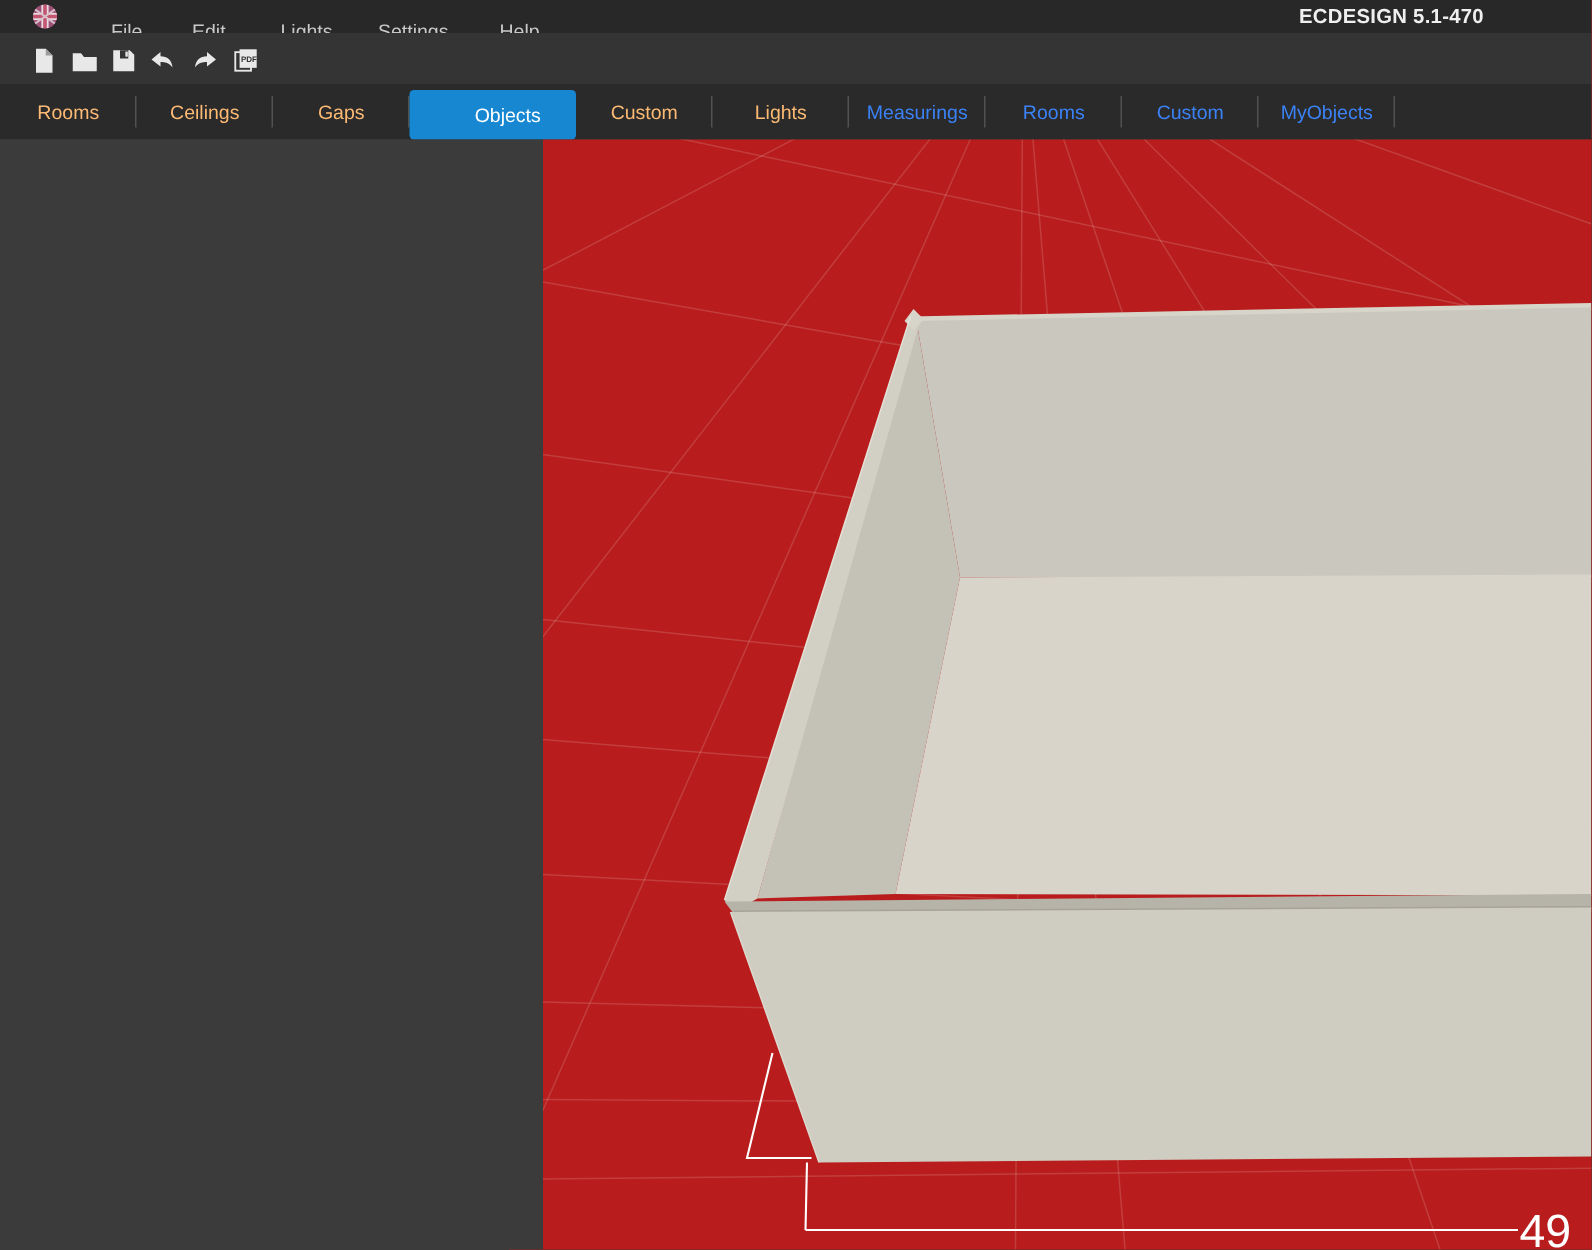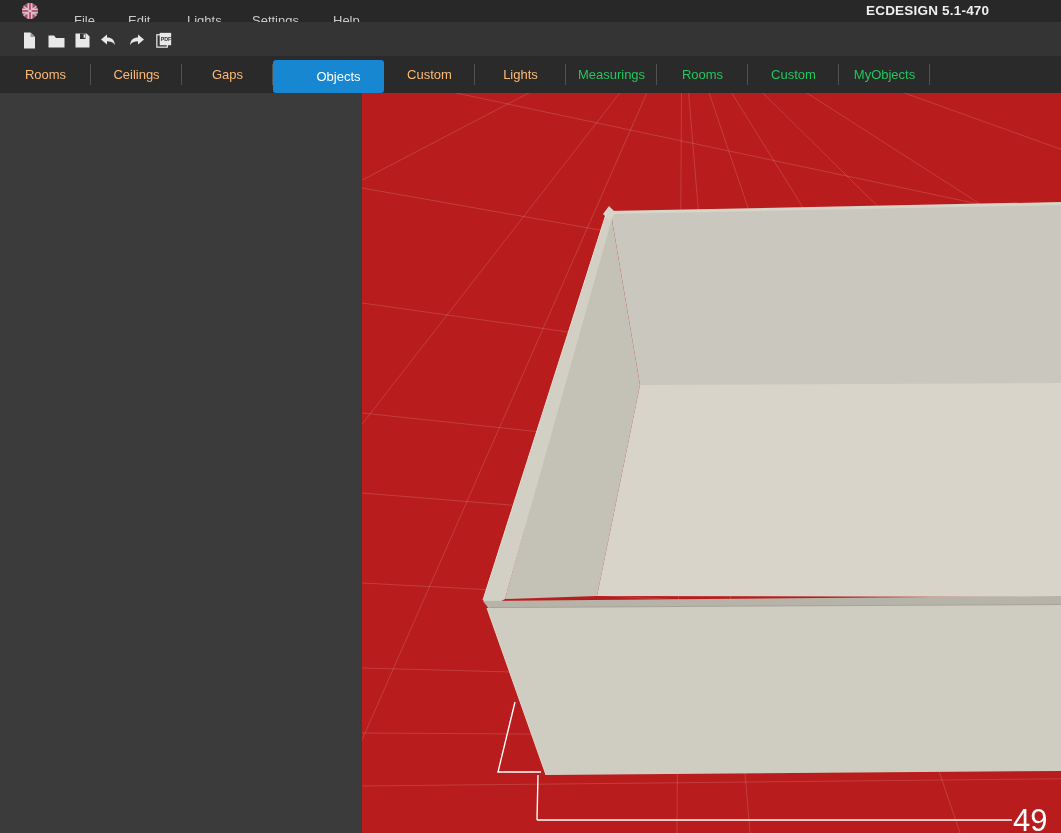--- a/index.html
+++ b/index.html
@@ -41,21 +41,21 @@
     background:#2a2a2a;display:flex;
   }
   .tab{
     width:91px;height:37px;line-height:37px;text-align:center;
     font-size:13px;color:#fdba74;position:relative;cursor:default;
     flex:0 0 auto;
   }
   .tab:not(.active)::after{
     content:"";position:absolute;right:0;top:8px;width:1px;height:21px;background:#515151;
   }
-  .tab.disabled{color:#22c55e;}
+  .tab.disabled{color:#3b82f6;}
   .tab.active{
     background:var(--accent,#1787d2);color:#fff;
     height:33px;line-height:33px;margin-top:4px;border-radius:3px;padding-left:20px;
   }
   
   .sidepanel{
     position:absolute;left:0;top:93px;width:362px;height:740px;background:#3b3b3b;
   }
   .viewport{
     position:absolute;left:362px;top:93px;width:699px;height:740px;background:#b91c1c;

